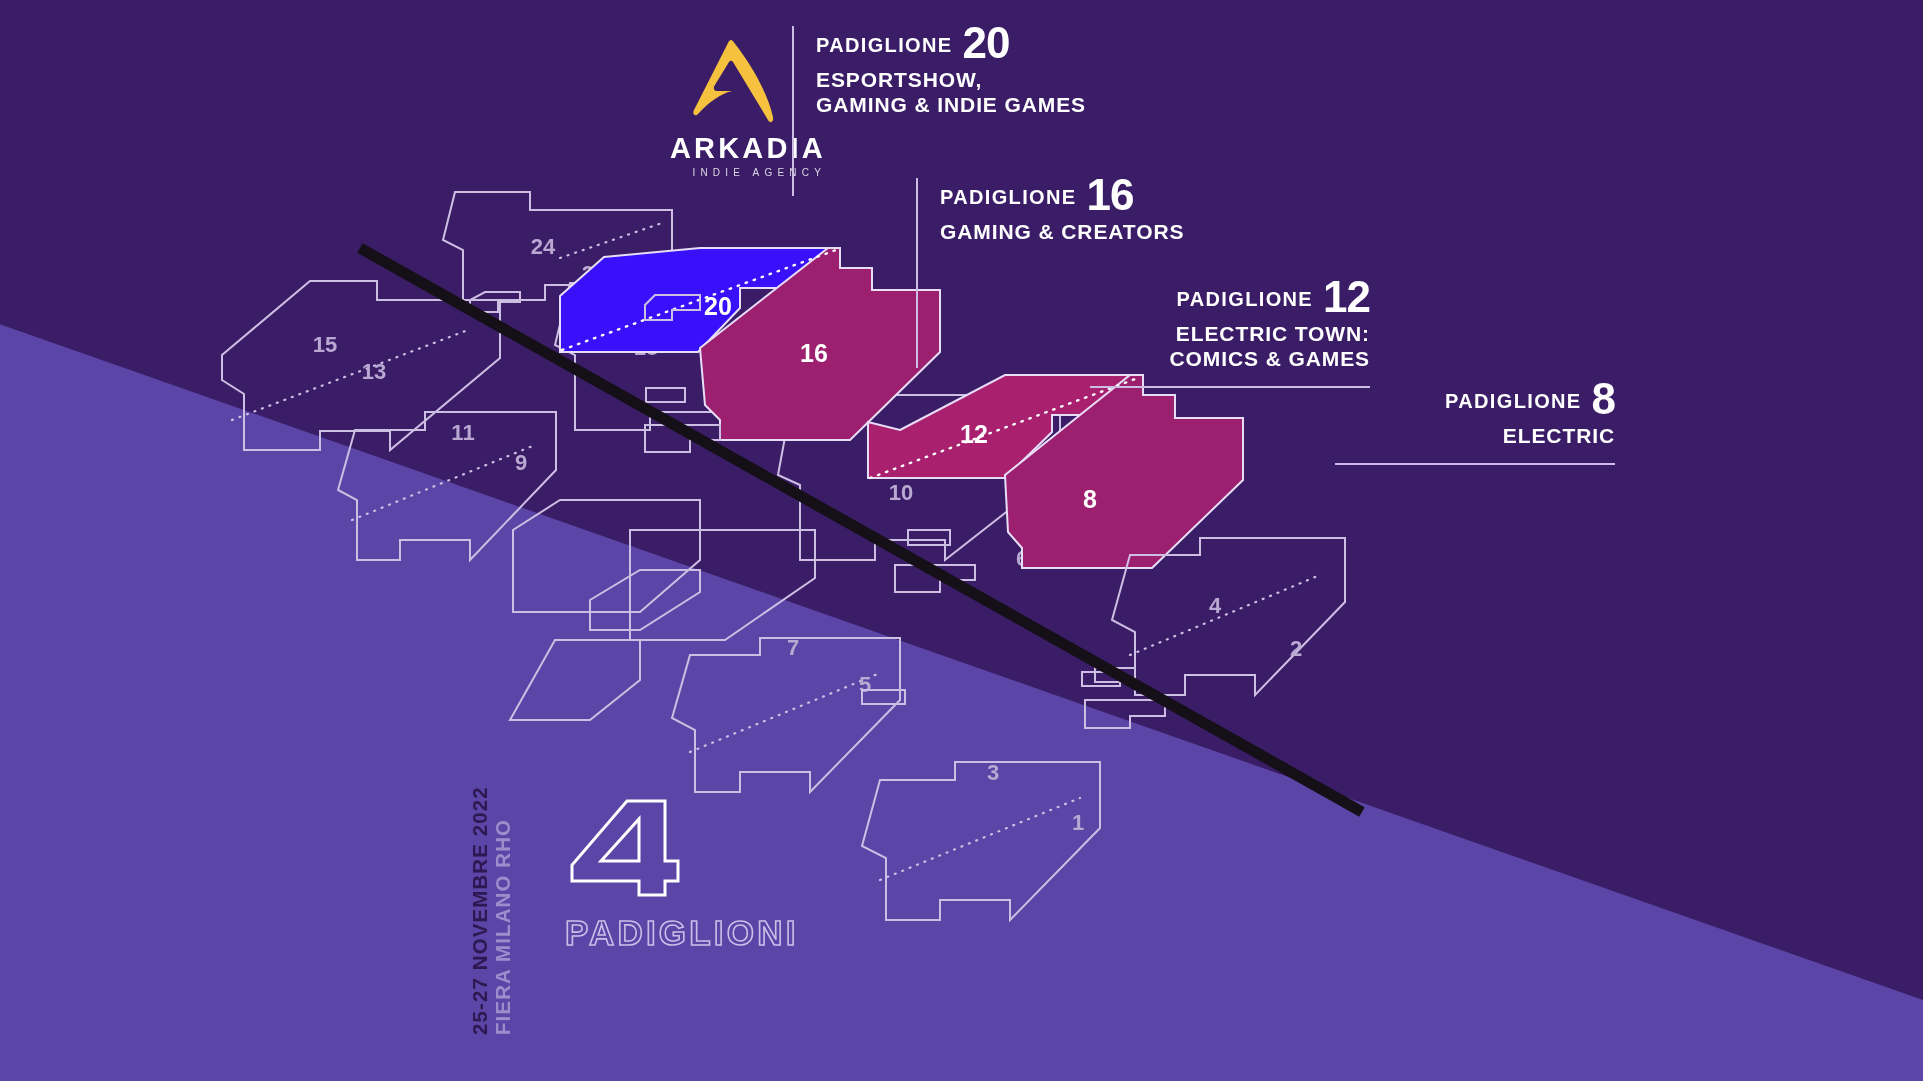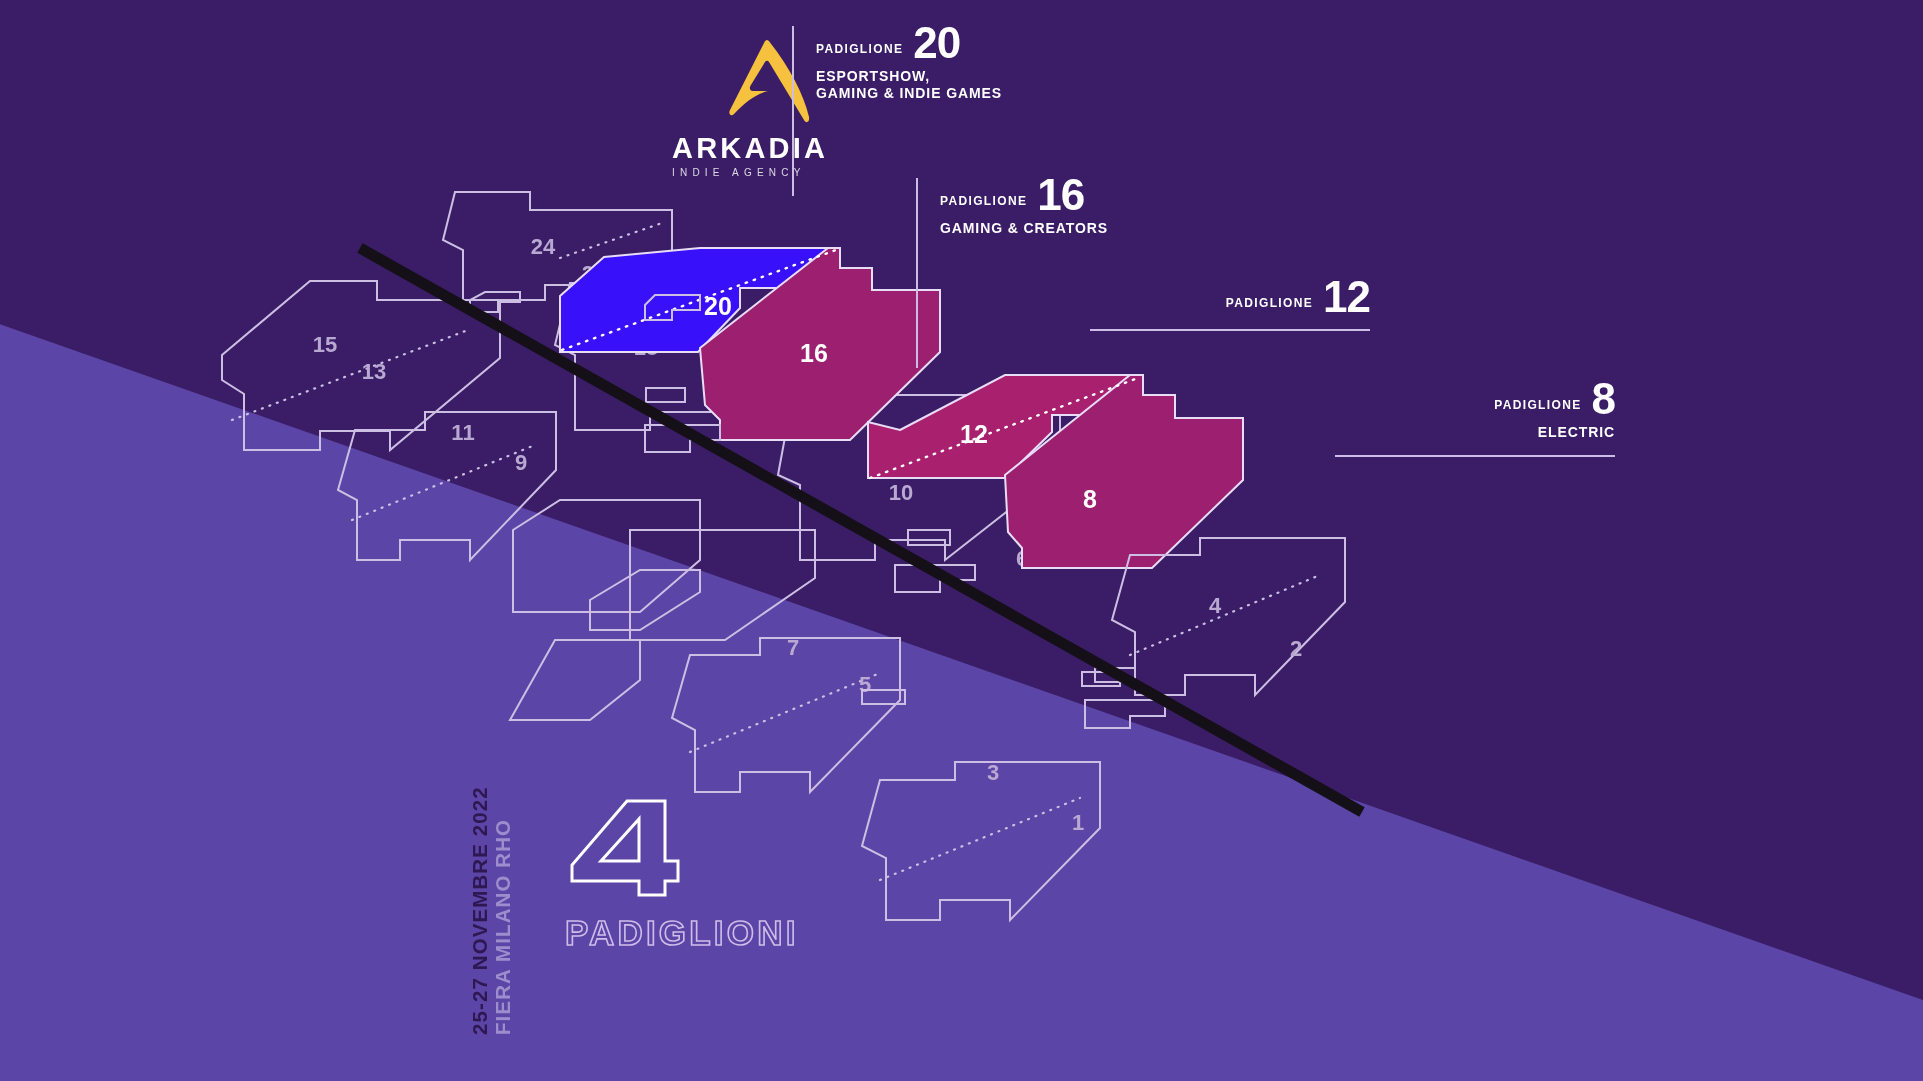--- a/index.html
+++ b/index.html
@@ -48,47 +48,47 @@
   .hall-num-hi {
     fill:#ffffff; font-family:"Liberation Sans", sans-serif;
     font-size:25px; font-weight:bold; text-anchor:middle;
   }
   .hall-fill-blue { fill:#3811fa; stroke:#e8ddf7; stroke-width:2; }
   .hall-fill-magenta { fill:#9d1f6f; stroke:#e8ddf7; stroke-width:2; }
   .hall-fill-magenta2 { fill:#a9206f; stroke:#e8ddf7; stroke-width:2; }
 
   
   #logo {
-    position:absolute; left:672px; top:38px;
-    width:190px; text-align:left;
+    position:absolute; left:636px; top:38px;
+    width:190px; text-align:right;
   }
   #logo .mark { width:110px; height:92px; margin:0 auto 4px; display:block; }
   #logo .wordmark {
     color:#ffffff; font-size:29px; font-weight:bold;
     letter-spacing:3.2px; line-height:1;
   }
   #logo .subword {
     color:#ffffff; font-size:10px; font-weight:normal;
     letter-spacing:5.2px; line-height:1; margin-top:5px; opacity:.82;
   }
 
   
   .callout { position:absolute; color:#ffffff; }
   .callout .row1 {
     display:flex; align-items:flex-end; gap:10px; line-height:1;
   }
   .callout .kicker {
-    font-size:12px; font-weight:bold; letter-spacing:1.35px;
+    font-size:20px; font-weight:bold; letter-spacing:1.35px;
     padding-bottom:6px;
   }
   .callout .num {
     font-size:44px; font-weight:bold; letter-spacing:-1px; line-height:.85;
   }
   .callout .title {
-    font-size:14px; font-weight:bold; letter-spacing:.9px;
+    font-size:21px; font-weight:bold; letter-spacing:.9px;
     line-height:1.17; margin-top:7px; white-space:pre-line;
   }
   .callout.left-rule  { padding-left:24px; }
   .callout.left-rule::before {
     content:""; position:absolute; left:0; top:2px;
     width:2px; background:#cbbde4;
   }
   .callout .underline {
     height:2px; background:#cbbde4; margin-top:14px;
   }
@@ -269,20 +269,22 @@
       <span class="num">16</span>
     </div>
     <div class="title">GAMING &amp; CREATORS</div>
   </div>
 
   <div class="callout" id="c12">
     <div class="row1">
       <span class="kicker">PADIGLIONE</span>
       <span class="num">12</span>
     </div>
+    <div class="title">ELECTRIC TOWN:
+COMICS &amp; GAMES</div>
     <div class="underline"></div>
   </div>
 
   <div class="callout" id="c8">
     <div class="row1">
       <span class="kicker">PADIGLIONE</span>
       <span class="num">8</span>
     </div>
     <div class="title">ELECTRIC</div>
     <div class="underline"></div>

